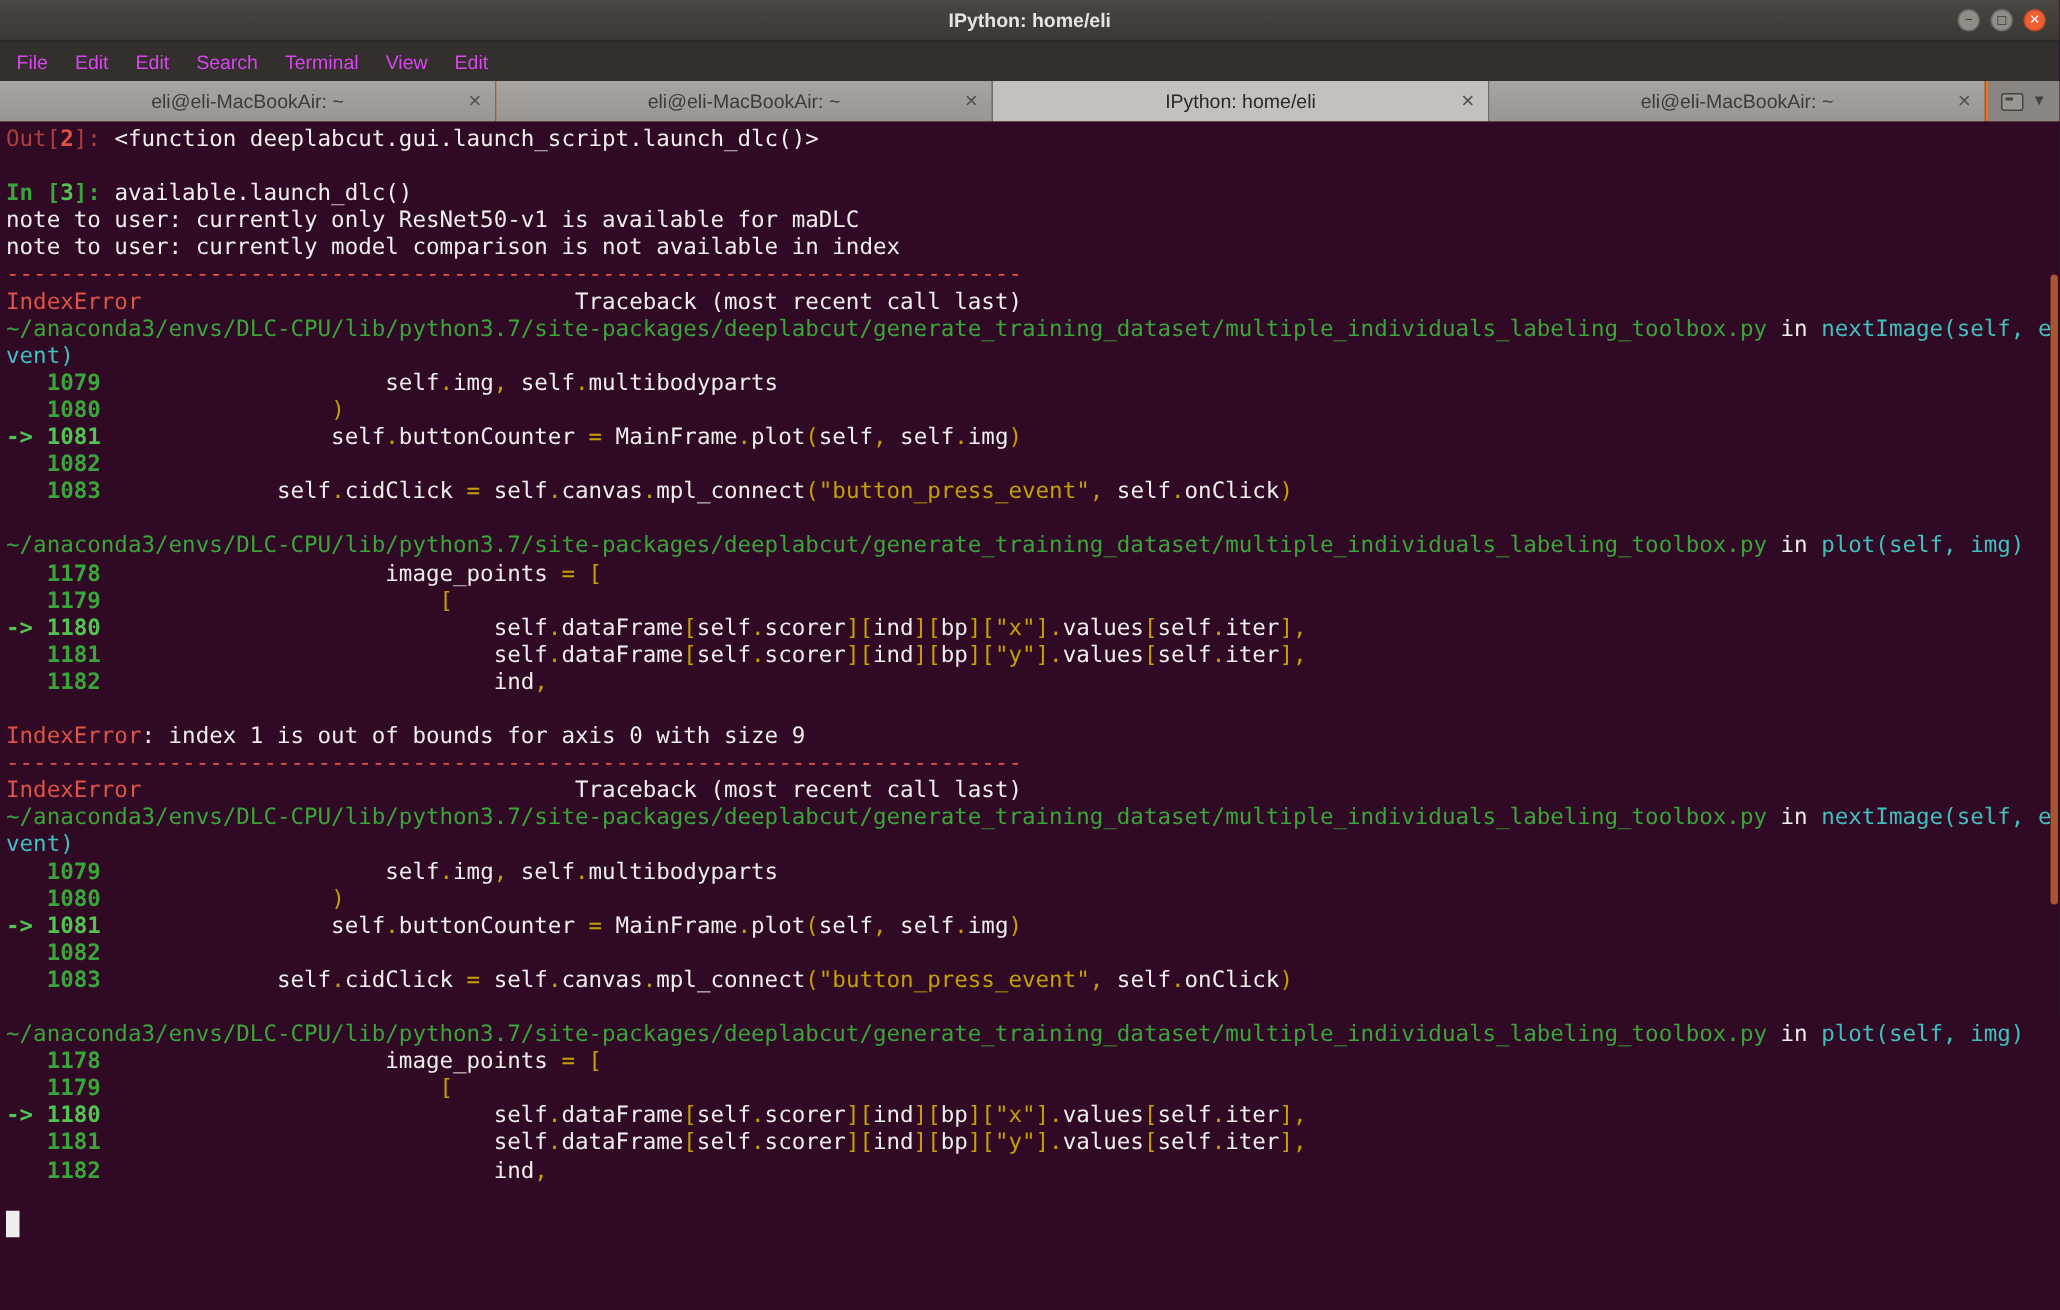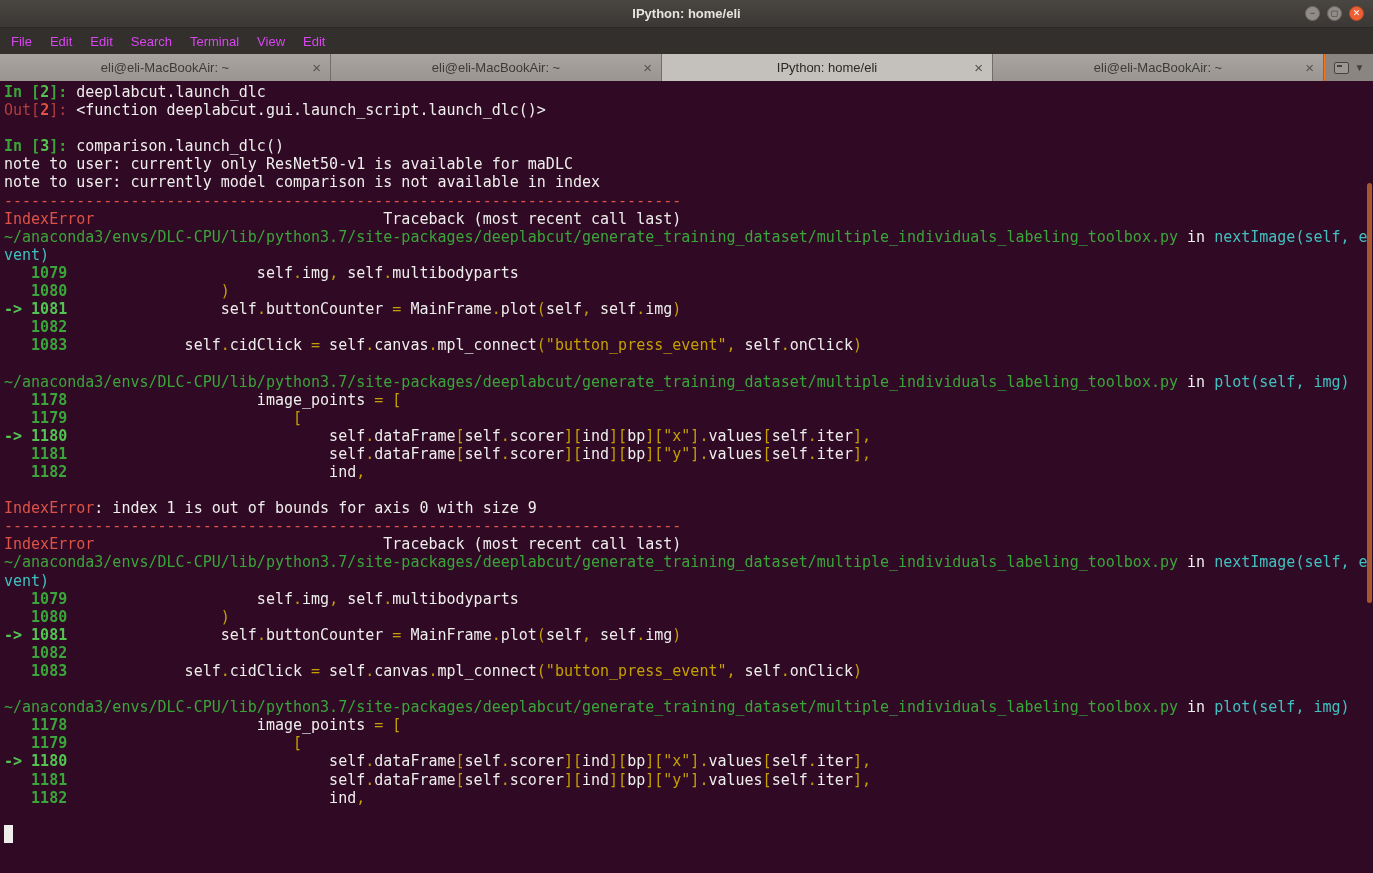--- a/index.html
+++ b/index.html
@@ -148,24 +148,23 @@
         </div>
       </div>
     <div class="tab-extra">
       <span class="term-ico"></span>
       <span class="caret">▼</span>
     </div>
   </div>
 
   <div class="terminal">
     <div id="termout">
-        <div class="tl"><span class="s-gb">In [</span><span class="s-gB">2</span><span class="s-gb">]: </span><span class="s-w">deeplabcut.launch_dlc</span></div>
         <div class="tl"><span class="s-r">Out[</span><span class="s-rB">2</span><span class="s-r">]: </span><span class="s-w">&lt;function deeplabcut.gui.launch_script.launch_dlc()&gt;</span></div>
         <div class="tl"></div>
-        <div class="tl"><span class="s-gb">In [</span><span class="s-gB">3</span><span class="s-gb">]: </span><span class="s-w">comparison.launch_dlc()</span></div>
+        <div class="tl"><span class="s-gb">In [</span><span class="s-gB">3</span><span class="s-gb">]: </span><span class="s-w">available.launch_dlc()</span></div>
         <div class="tl"><span class="s-w">note to user: currently only ResNet50-v1 is available for maDLC</span></div>
         <div class="tl"><span class="s-w">note to user: currently model comparison is not available in index</span></div>
         <div class="tl"><span class="s-R">---------------------------------------------------------------------------</span></div>
         <div class="tl"><span class="s-R">IndexError</span><span class="s-w">                                Traceback (most recent call last)</span></div>
         <div class="tl"><span class="s-g">~/anaconda3/envs/DLC-CPU/lib/python3.7/site-packages/deeplabcut/generate_training_dataset/multiple_individuals_labeling_toolbox.py</span><span class="s-w"> in </span><span class="s-c">nextImage(self, e</span></div>
         <div class="tl"><span class="s-c">vent)</span></div>
         <div class="tl"><span class="s-gb">   1079</span><span class="s-w">                     self</span><span class="s-y">.</span><span class="s-w">img</span><span class="s-y">,</span><span class="s-w"> self</span><span class="s-y">.</span><span class="s-w">multibodyparts</span></div>
         <div class="tl"><span class="s-gb">   1080</span><span class="s-w">                 </span><span class="s-y">)</span></div>
         <div class="tl"><span class="s-gB">-&gt; 1081</span><span class="s-w">                 self</span><span class="s-y">.</span><span class="s-w">buttonCounter </span><span class="s-y">=</span><span class="s-w"> MainFrame</span><span class="s-y">.</span><span class="s-w">plot</span><span class="s-y">(</span><span class="s-w">self</span><span class="s-y">,</span><span class="s-w"> self</span><span class="s-y">.</span><span class="s-w">img</span><span class="s-y">)</span></div>
         <div class="tl"><span class="s-gb">   1082</span></div>

